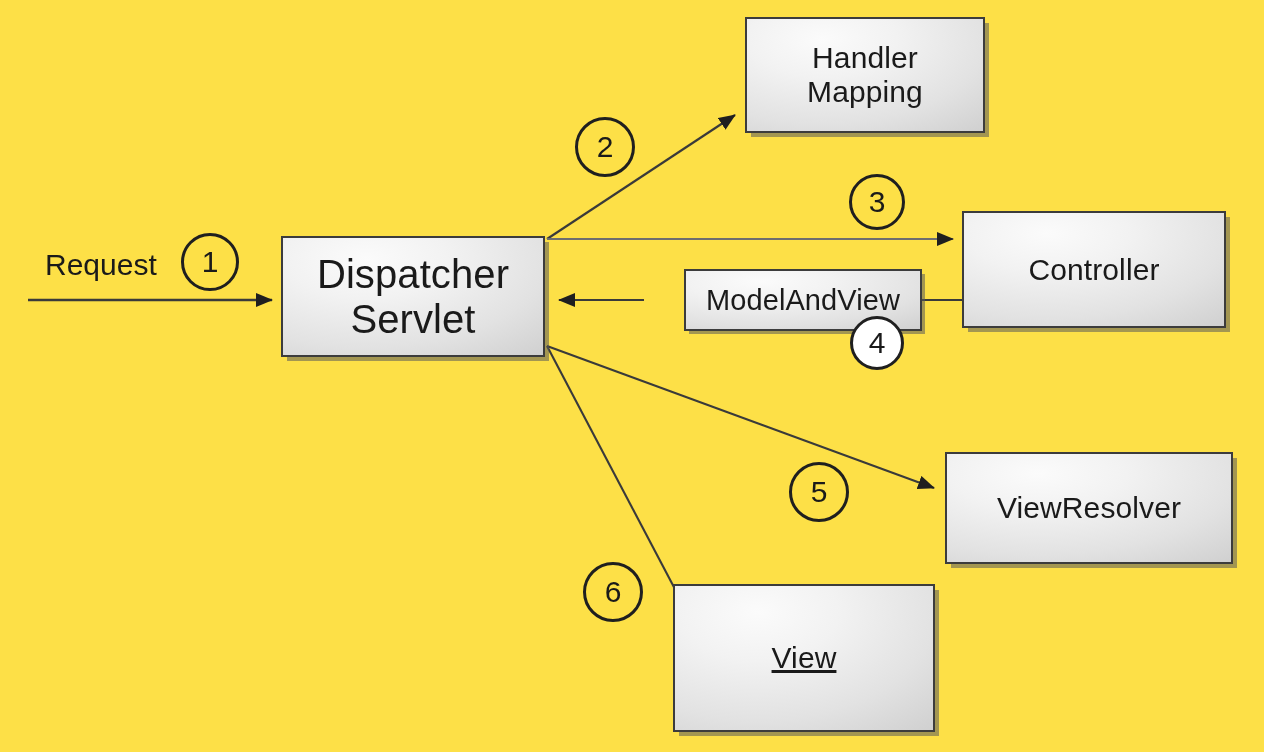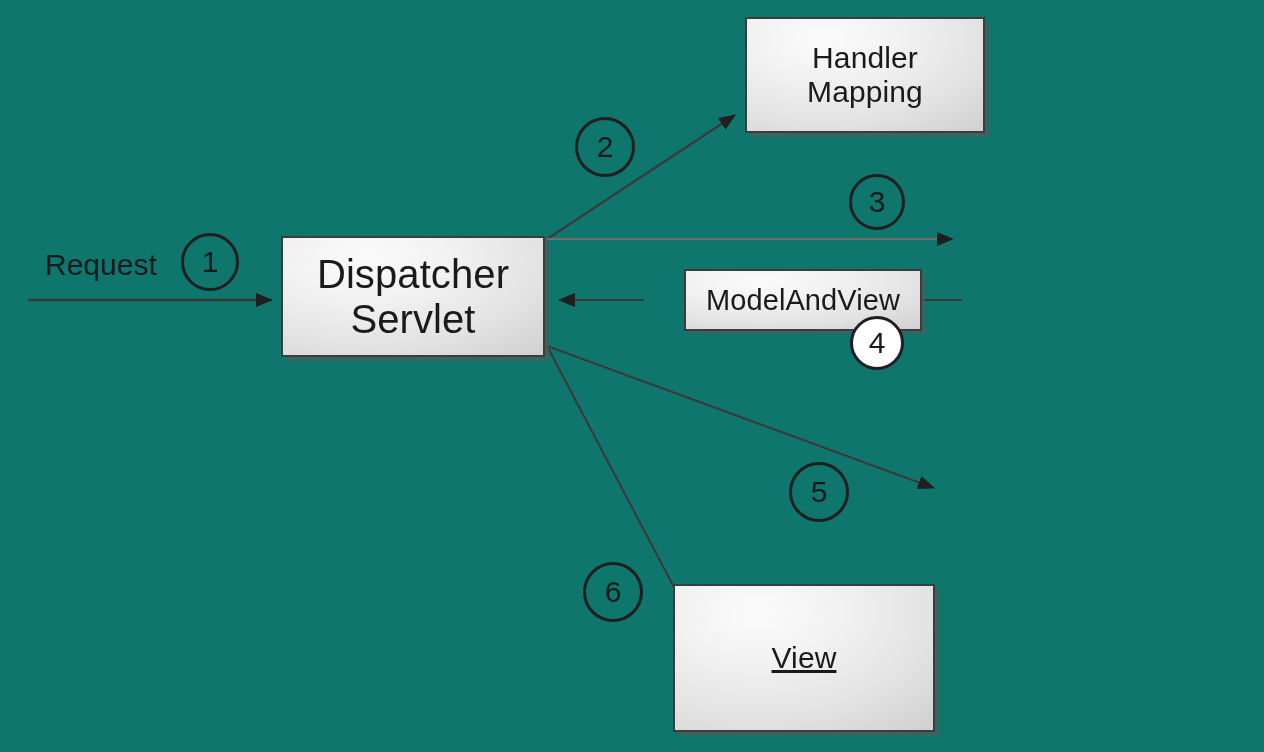--- a/index.html
+++ b/index.html
@@ -8,21 +8,21 @@
     padding: 0;
     background: #ffffff;
   }
   body {
     font-family: "Liberation Sans", sans-serif;
   }
   #diagram-root {
     position: relative;
     width: 1264px;
     height: 752px;
-    background: #0f766e;
+    background: #fde047;
     overflow: hidden;
   }
   #diagram-svg {
     position: absolute;
     left: 0;
     top: 0;
     width: 1264px;
     height: 752px;
   }
   
@@ -108,25 +108,31 @@
   <div class="node-box" id="node-handler-mapping">
     <span class="node-label">Handler
 Mapping</span>
   </div>
 
   <div class="node-box" id="node-dispatcher">
     <span class="node-label">Dispatcher
 Servlet</span>
   </div>
 
+  <div class="node-box" id="node-controller">
+    <span class="node-label">Controller</span>
+  </div>
 
   <div class="node-box" id="node-modelandview">
     <span class="node-label">ModelAndView</span>
   </div>
 
+  <div class="node-box" id="node-viewresolver">
+    <span class="node-label">ViewResolver</span>
+  </div>
 
   <div class="node-box" id="node-view">
     <span class="node-label">View</span>
   </div>
 
   <div class="plain-label" id="label-request" style="left:45px; top:248px;">Request</div>
 
   <div class="step-circle" id="step-1" style="left:181px; top:233px; width:58px; height:58px;">
     <span>1</span>
   </div>

